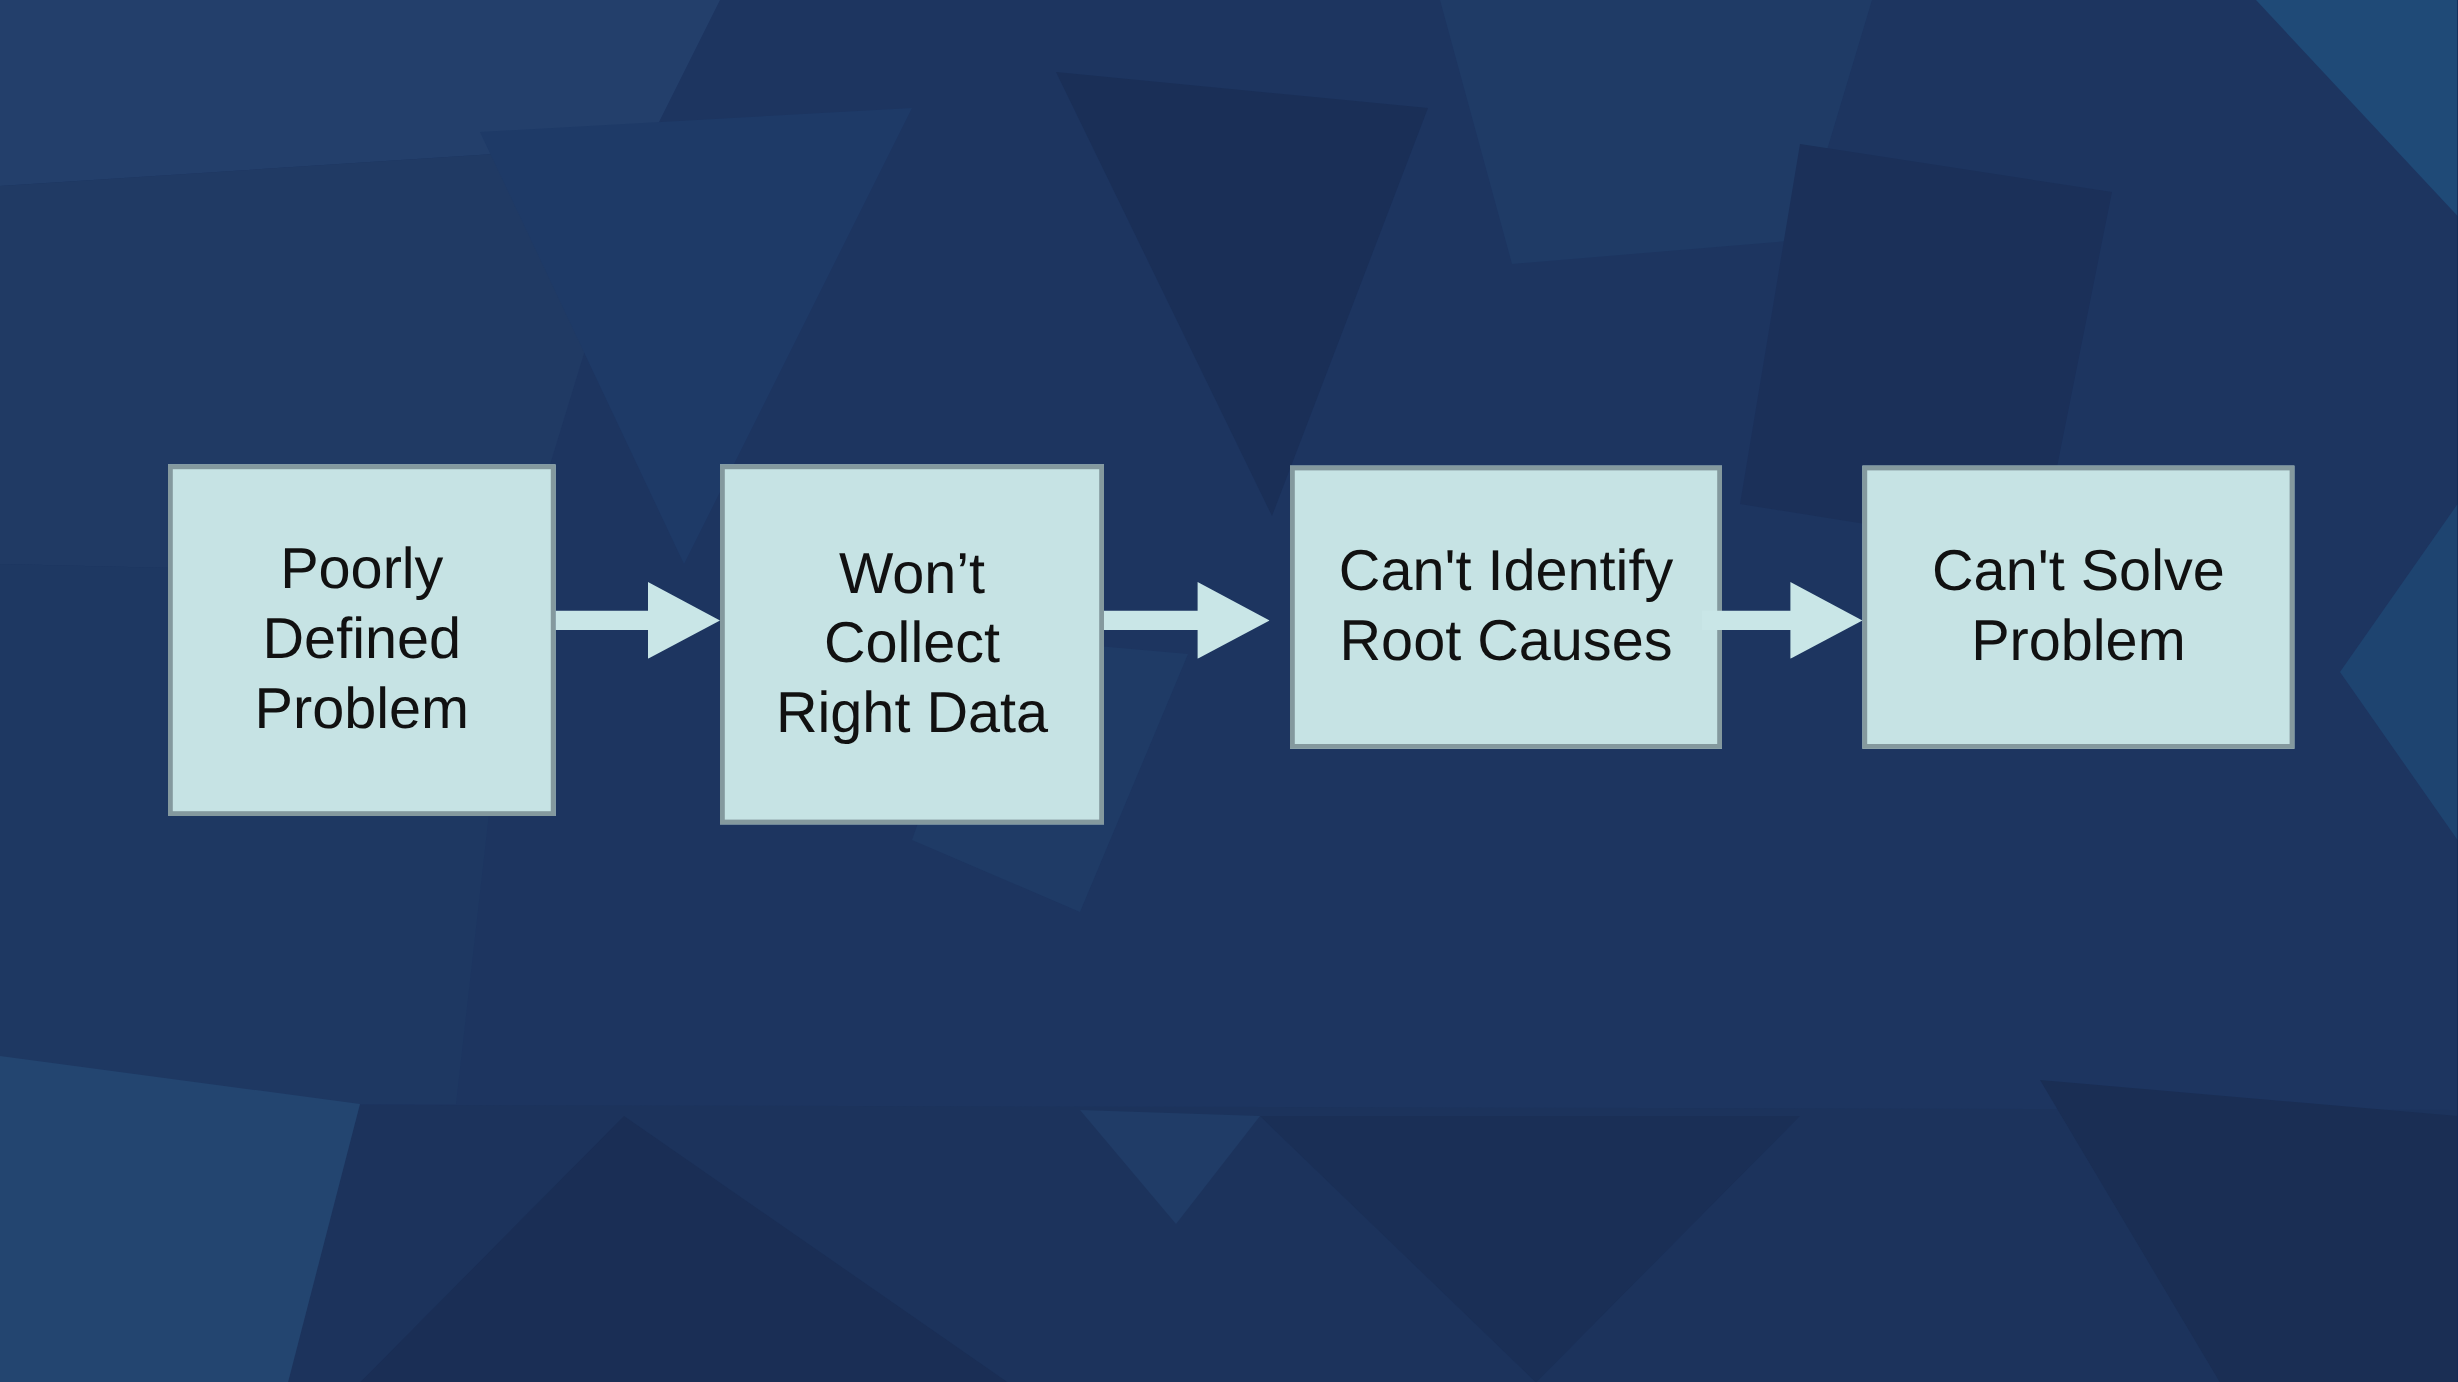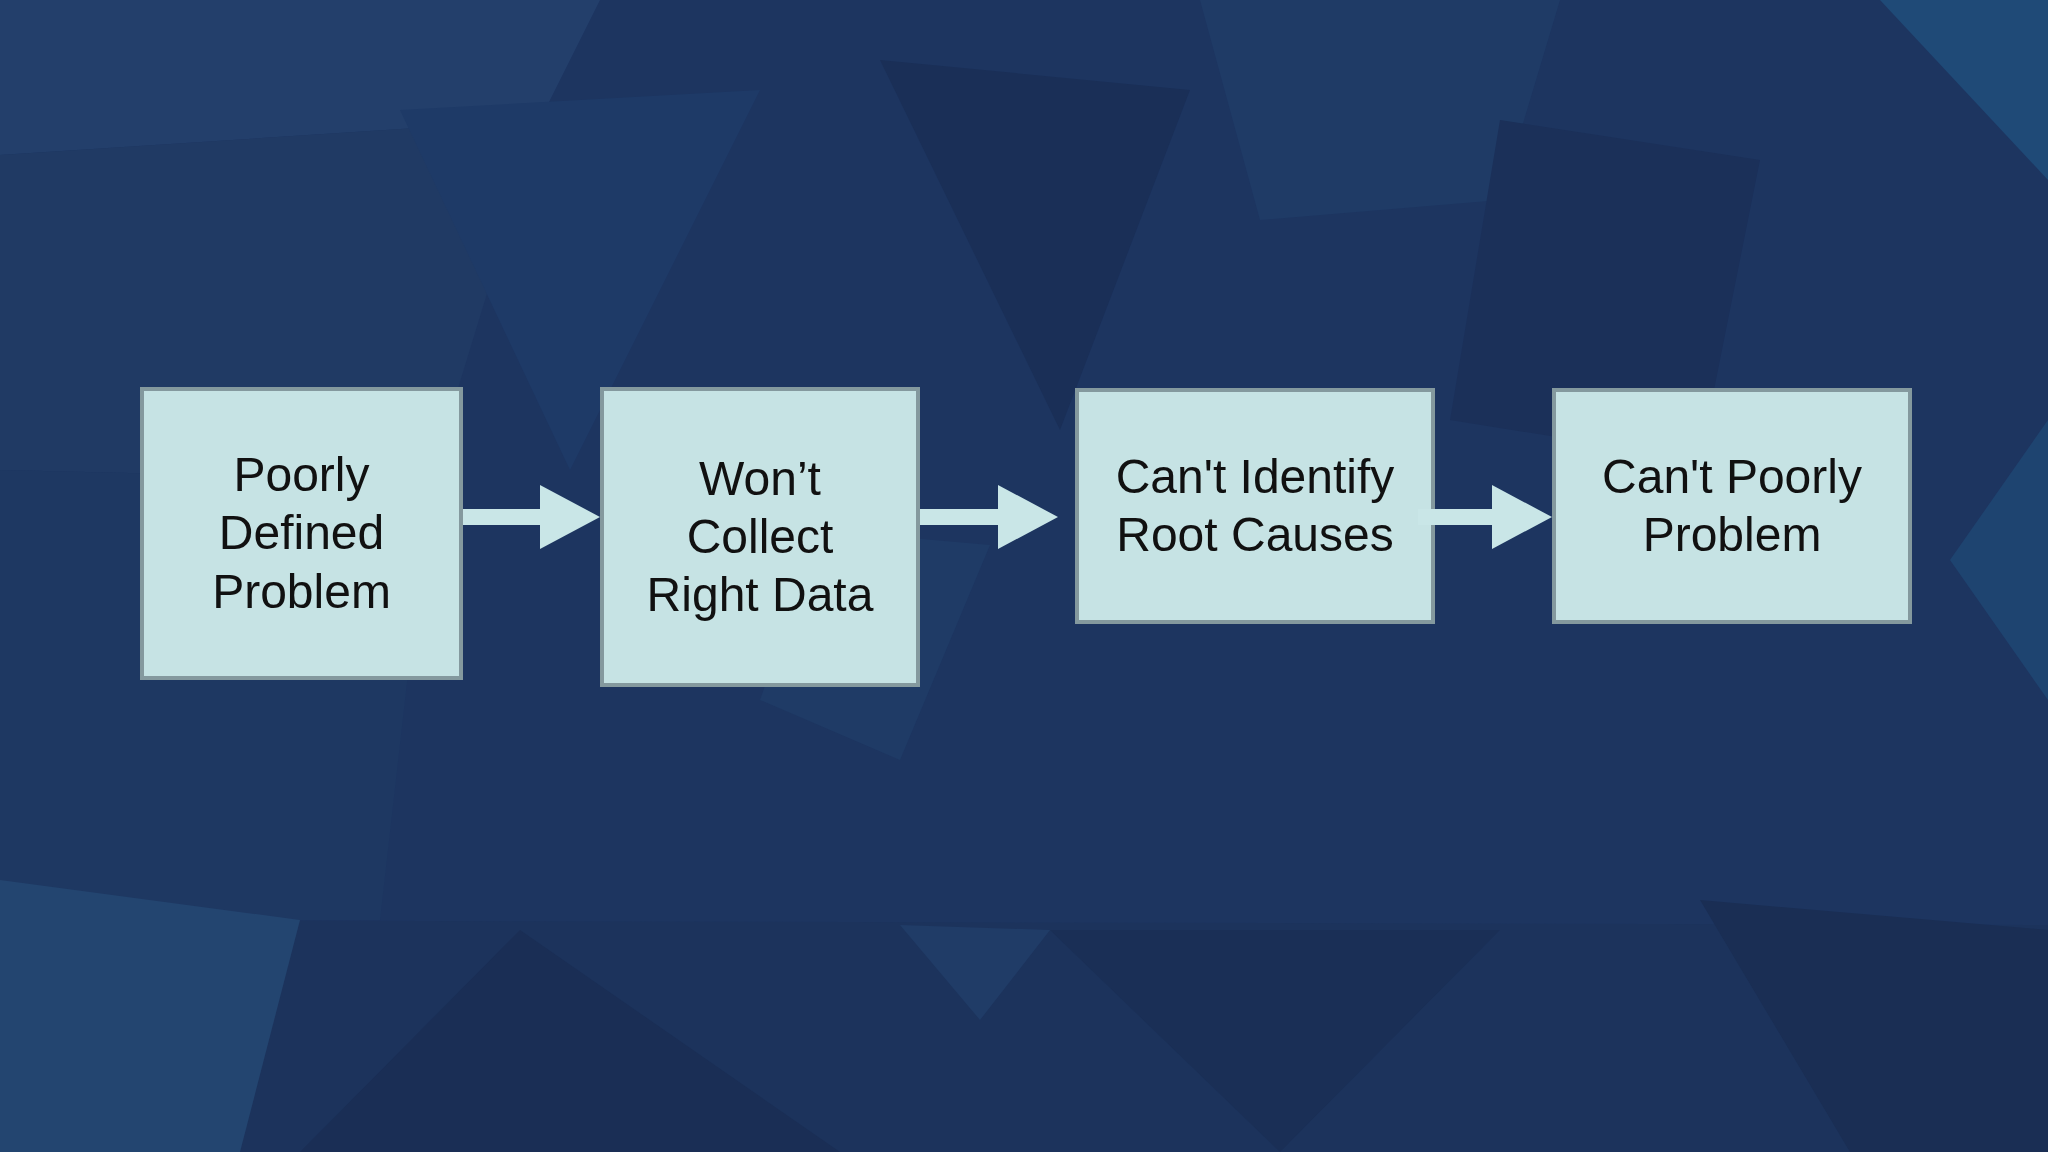--- a/index.html
+++ b/index.html
@@ -108,17 +108,17 @@
 Root Causes</div>
   </div>
 
   <div class="arrow arrow-3">
     <svg width="134" height="64" viewBox="0 0 134 64">
       <polygon points="0,24 74,24 74,0 134,32 74,64 74,40 0,40" fill="currentColor"></polygon>
     </svg>
   </div>
 
   <div class="node node-4">
-    <div class="label">Can't Poorly
+    <div class="label">Can't Solve
 Problem</div>
   </div>
 
 </div>
 
 </body></html>

